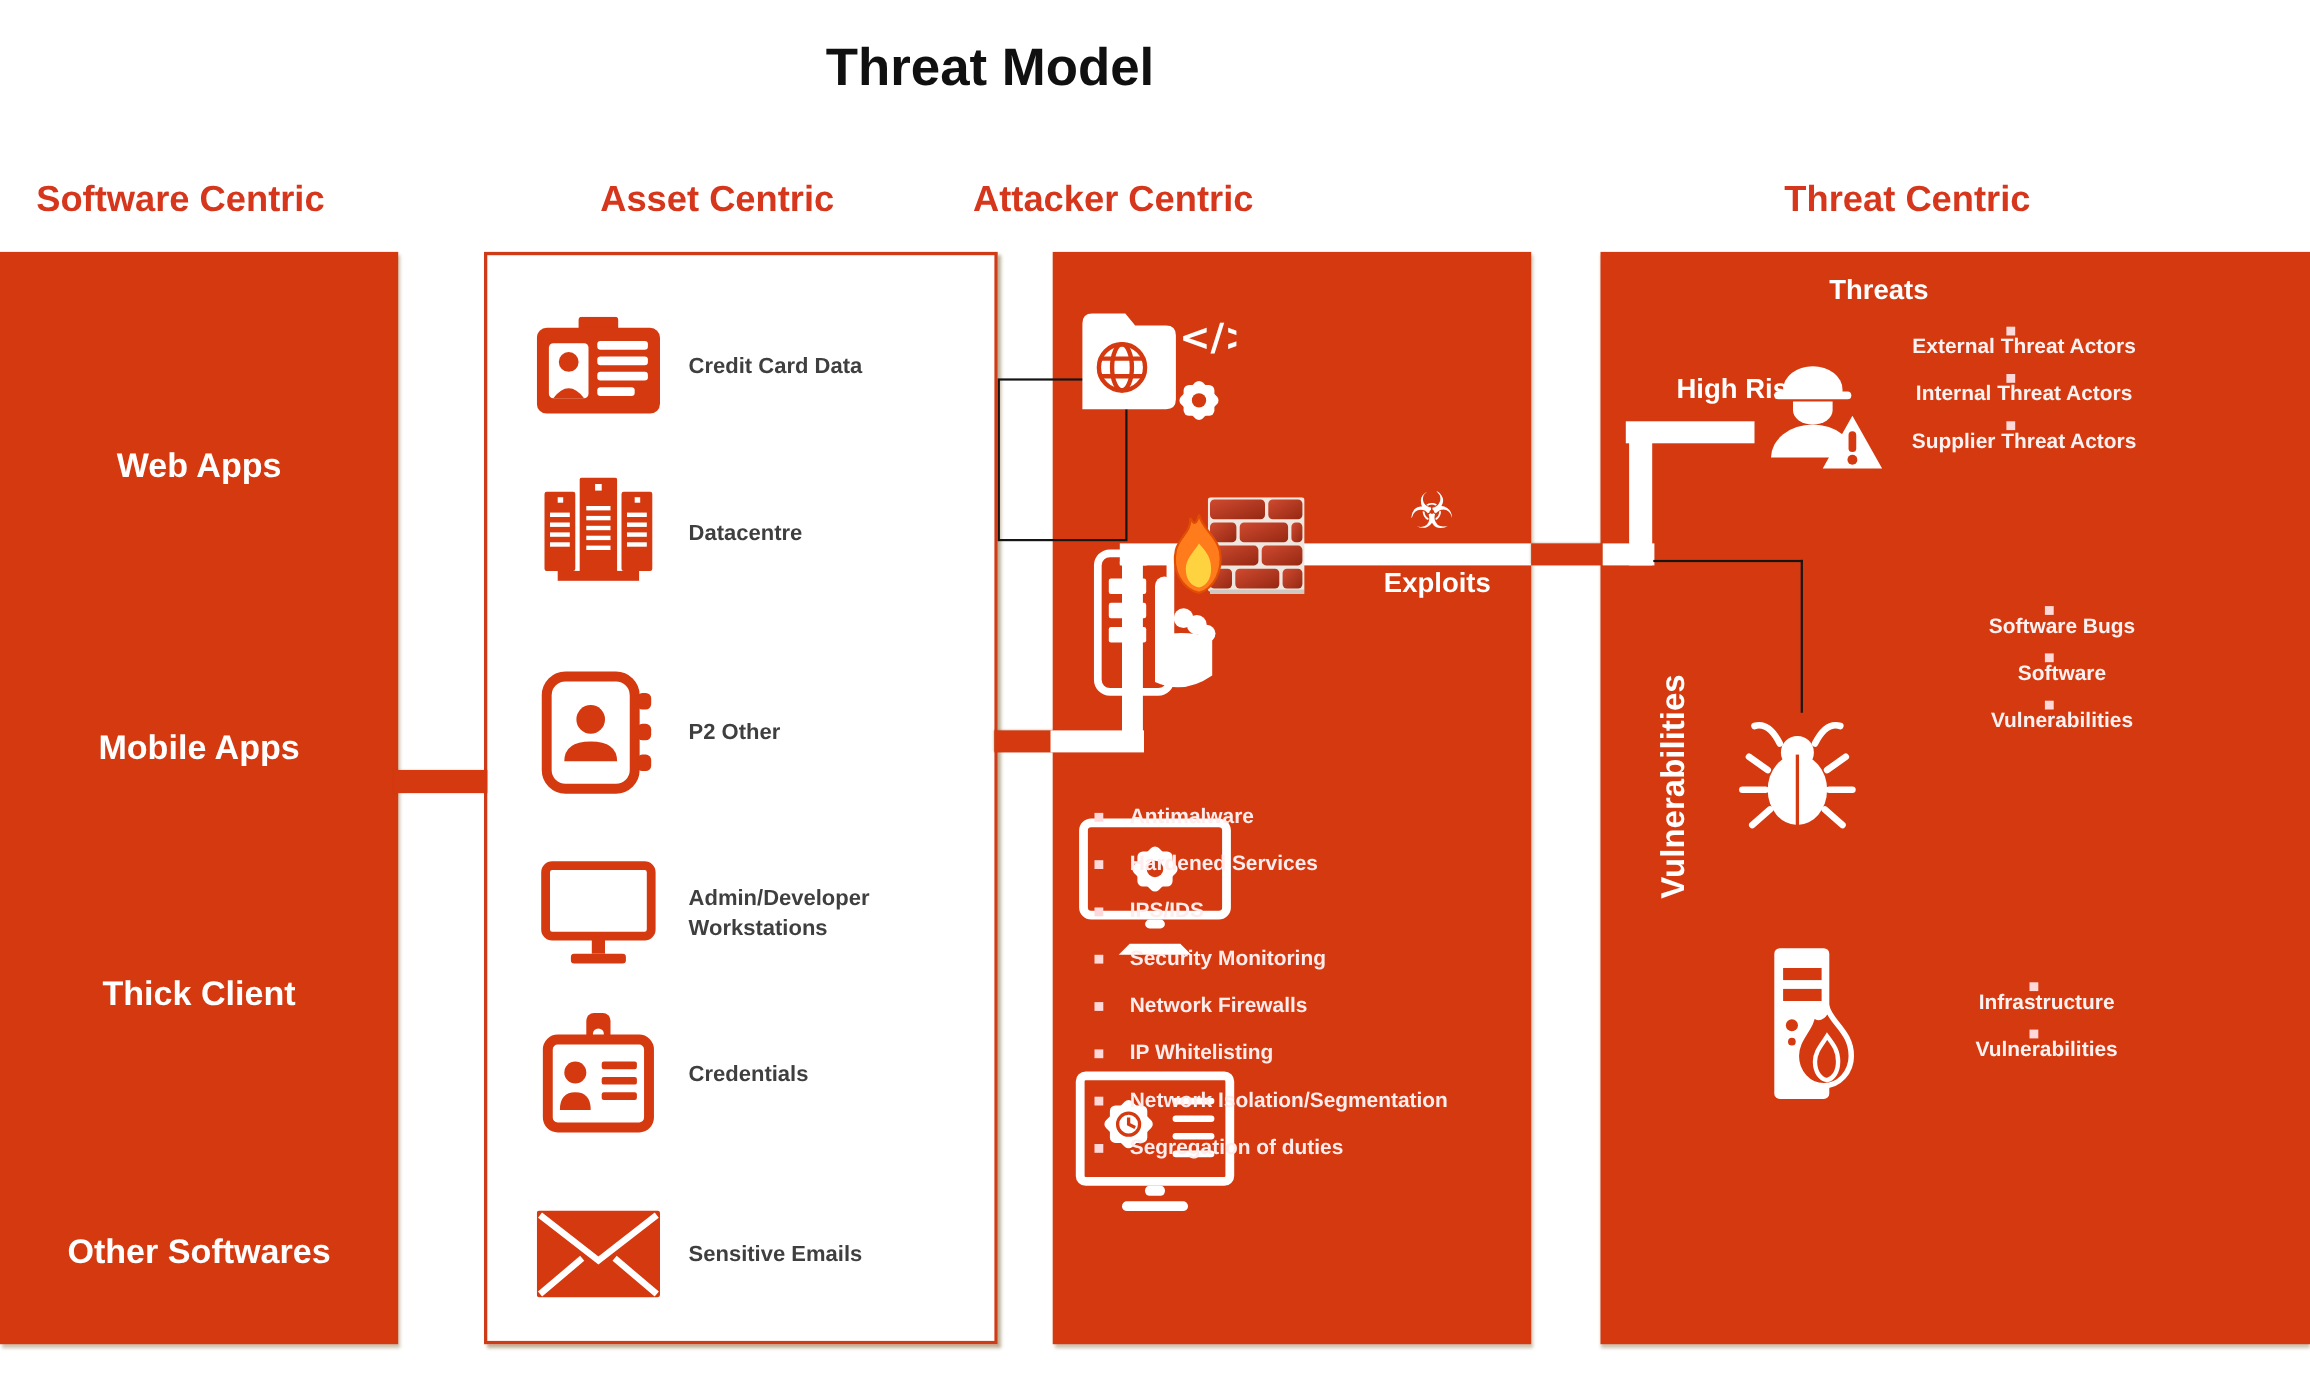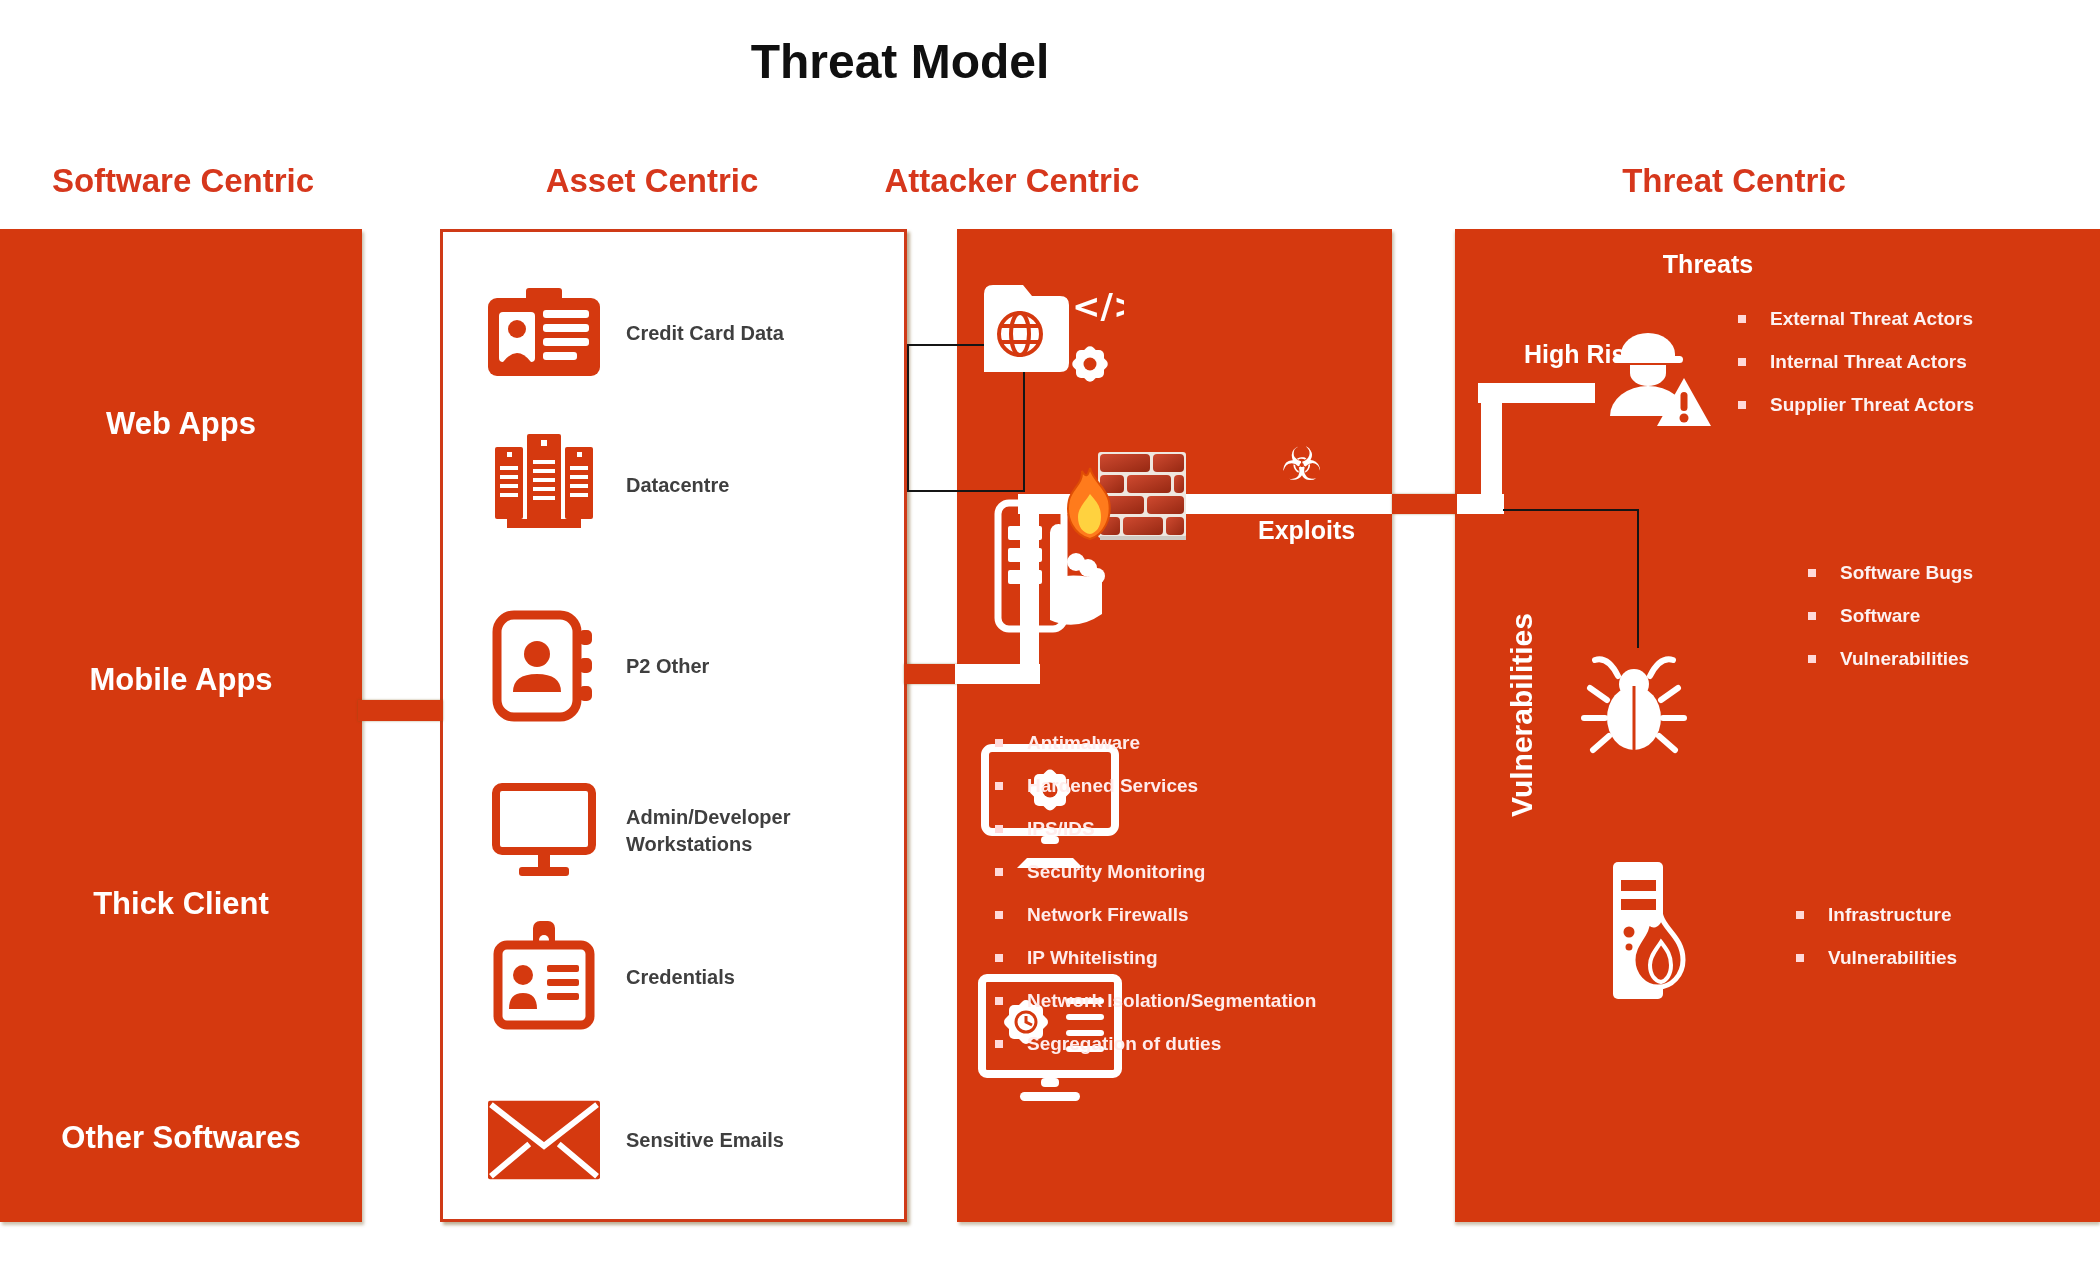--- a/index.html
+++ b/index.html
@@ -28,21 +28,21 @@
 
   
   .asset-row{position:absolute;display:flex;align-items:center;}
   .asset-icon{width:112px;display:flex;justify-content:center;flex:0 0 112px;}
   .asset-label{margin-left:26px;width:215px;font-size:20px;font-weight:bold;color:#3f3f3f;line-height:1.35;}
 
   
   ul.blist{position:absolute;list-style:none;margin:0;padding:0;}
   ul.blist li{height:43px;display:flex;align-items:center;font-size:19px;font-weight:bold;color:#ffecec;white-space:nowrap;}
   ul.blist .sq{width:8px;height:8px;background:#ffd9d9;margin-right:24px;flex:0 0 8px;}
-  ul.blist.white li{color:#fdf2f2;}
+  ul.blist.white li{color:#fdf2f2;flex-direction:column;}
 
   
   .conn-white{position:absolute;background:#ffffff;}
   .conn-red{position:absolute;background:#d5390f;box-shadow:0 0 2px rgba(120,85,20,.55);}
   .black-line{position:absolute;background:#151515;}
   #black-bracket{position:absolute;left:907px;top:344px;width:118px;height:148px;
                  border:2px solid #151515;box-sizing:border-box;background:transparent;}
 
   
   #threats-heading{position:absolute;left:1708px;top:250px;transform:translateX(-50%);
@@ -53,21 +53,21 @@
                    font-size:30px;font-weight:bold;color:#fff;white-space:nowrap;}
   #biohazard{position:absolute;left:1281px;top:441px;font-size:46px;line-height:1;color:#fff;
              font-family:"DejaVu Sans",sans-serif;}
 </style>
 </head>
 <body>
 
 <div id="canvas">
 
   <div id="main-title">Threat Model</div>
-  <div class="col-header" style="left:183px">Software Centric</div>
+  <div class="col-header" style="left:164px">Software Centric</div>
   <div class="col-header" style="left:652px">Asset Centric</div>
   <div class="col-header" style="left:1012px">Attacker Centric</div>
   <div class="col-header" style="left:1734px">Threat Centric</div>
 
   <div class="panel" id="panel-software"></div>
   <div class="panel" id="panel-attacker"></div>
   <div class="panel" id="panel-threat"></div>
   <div id="asset-box"></div>
 
   <div class="conn-red" style="left:358px;top:700px;width:85px;height:21px"></div>

